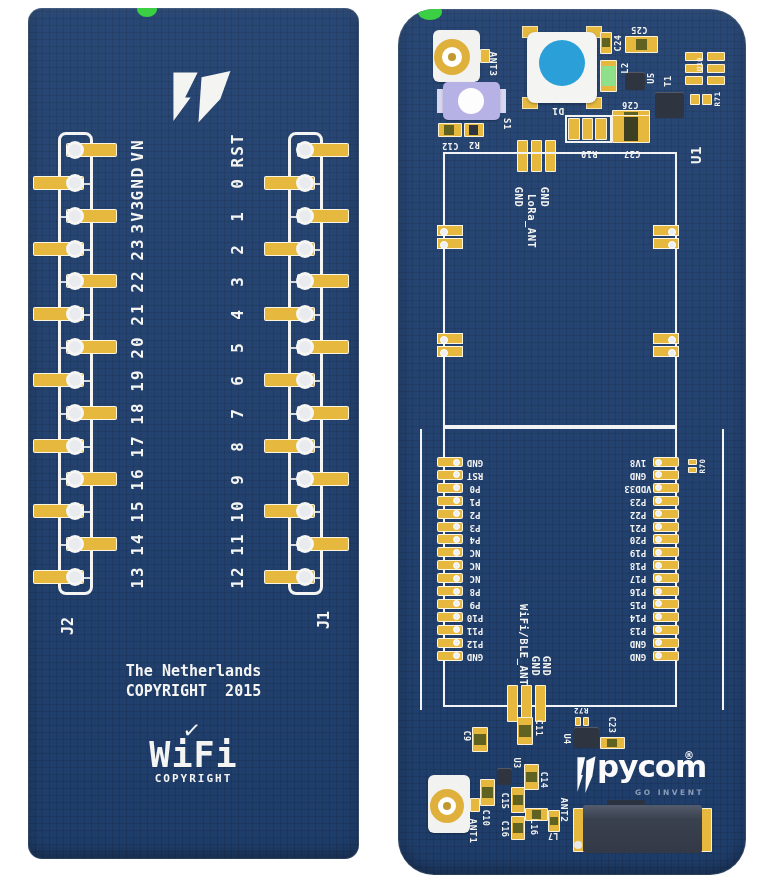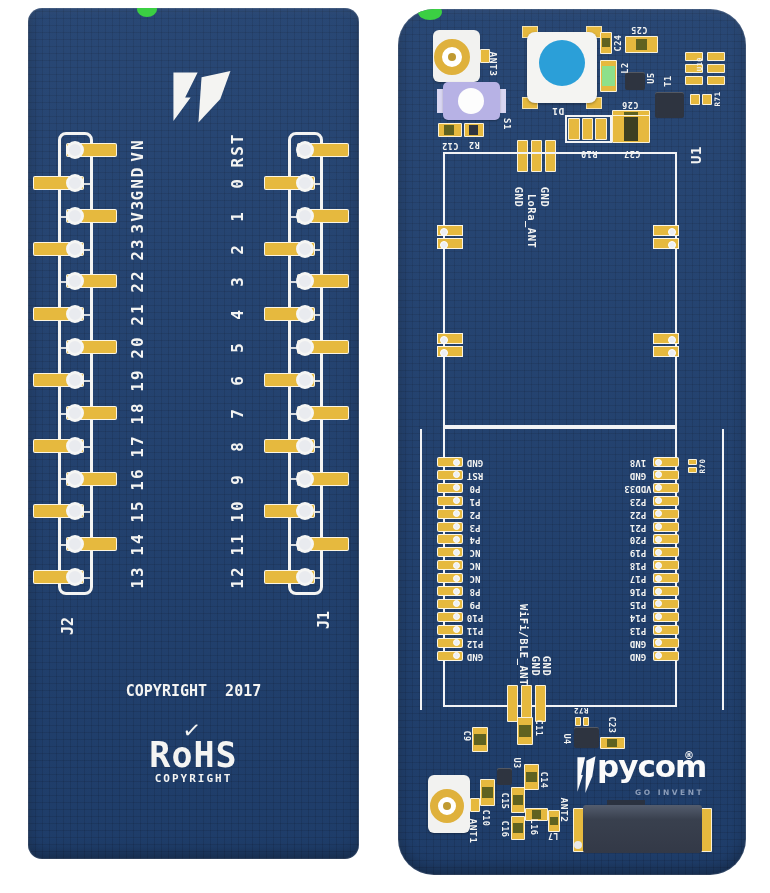--- a/index.html
+++ b/index.html
@@ -320,22 +320,23 @@
       <div class="pin" style="--i: 13;">
         <div class="pad"></div>
         <div class="hole"></div>
         <span class="lbl">12</span>
       </div>
     </div>
 
   <span class="jdes" style="left:40px;top:618px;">J2</span>
   <span class="jdes" style="left:296px;top:612px;">J1</span>
 
-  <div class="ctext t-cr">COPYRIGHT  2017</div>
-  <div class="ctext t-rohs">RoHS</div>
+  <div class="ctext t-nl">The Netherlands</div>
+  <div class="ctext t-cr">COPYRIGHT  2015</div>
+  <div class="ctext t-rohs">WiFi</div>
   <span class="t-check">✓</span>
   <div class="ctext t-comp">COPYRIGHT</div>
 </div>
 
 <div class="board board-right">
   <div class="blob" style="left:20px;top:-5px;width:24px;height:16px;"></div>
 
   <div class="cmp ufl-base" style="left:35px;top:21px;width:47px;height:52px;"></div>
   <div class="cmp au" style="left:82px;top:40px;width:10px;height:14px;"></div>
   <div class="cmp ufl-ring" style="left:36px;top:30px;width:36px;height:36px;"></div>

